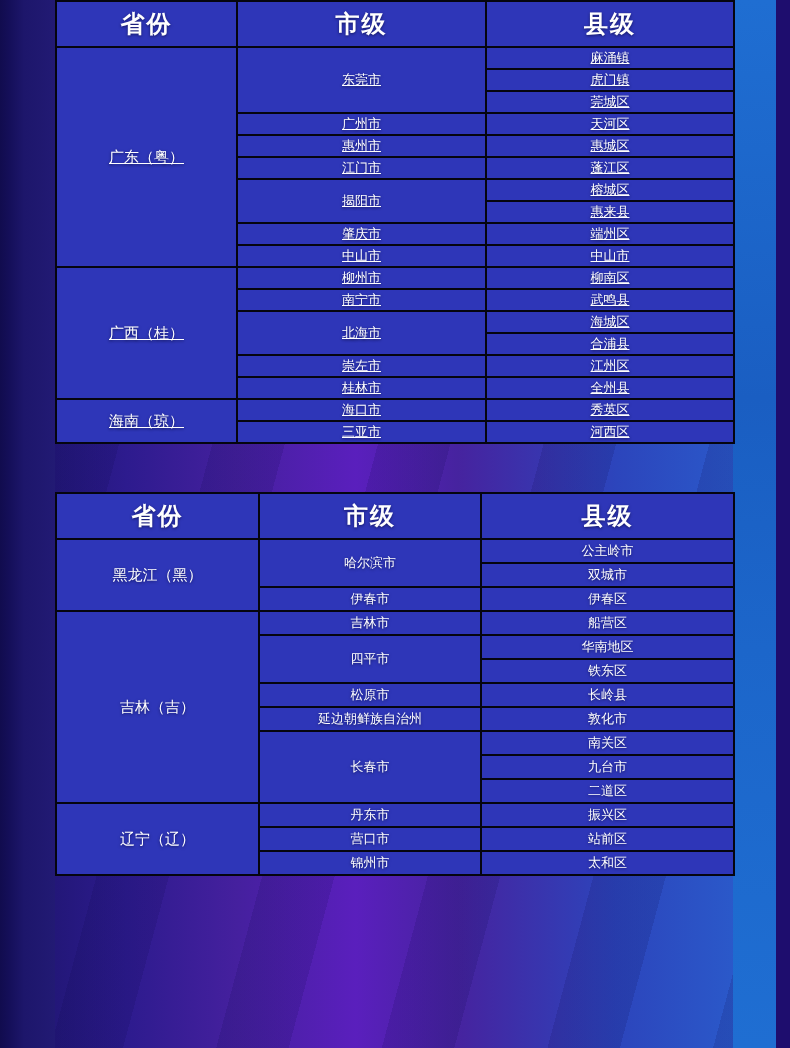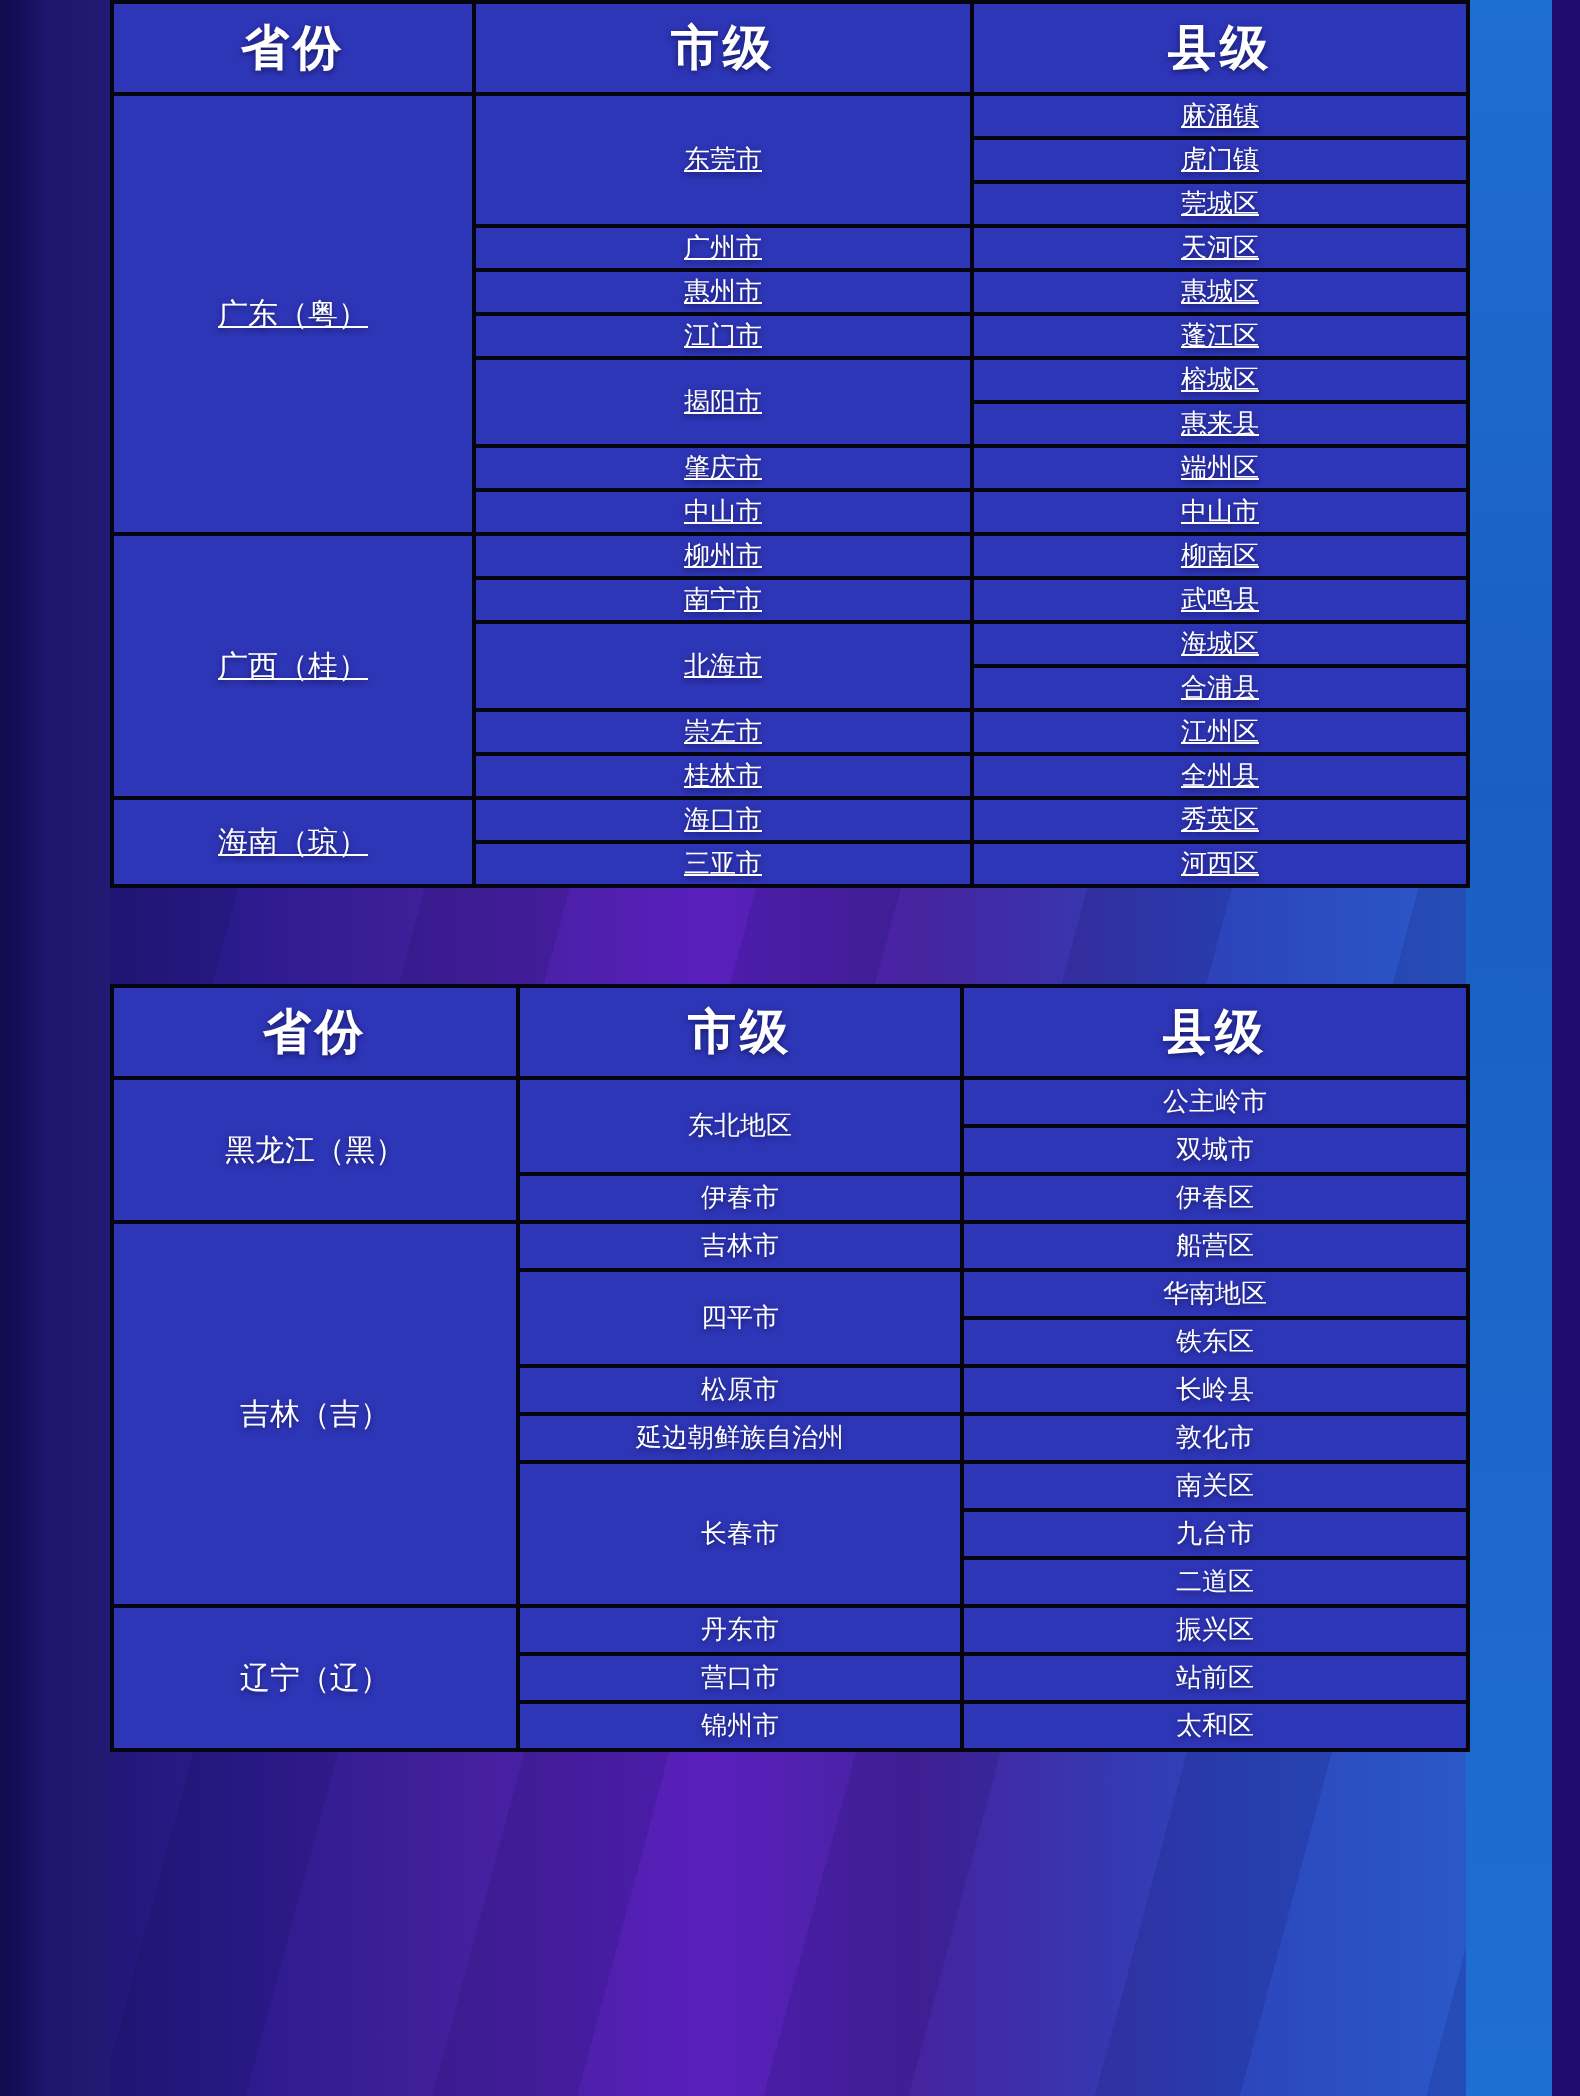--- a/index.html
+++ b/index.html
@@ -150,21 +150,21 @@
         <thead>
           <tr>
             <th>省份</th>
             <th>市级</th>
             <th>县级</th>
           </tr>
         </thead>
         <tbody>
           <tr>
             <td class="province" rowspan="3">黑龙江（黑）</td>
-            <td class="city" rowspan="2">东北地区</td>
+            <td class="city" rowspan="2">哈尔滨市</td>
             <td class="county">公主岭市</td>
           </tr>
           <tr>
             <td class="county">双城市</td>
           </tr>
           <tr>
             <td class="city" rowspan="1">伊春市</td>
             <td class="county">伊春区</td>
           </tr>
           <tr>

